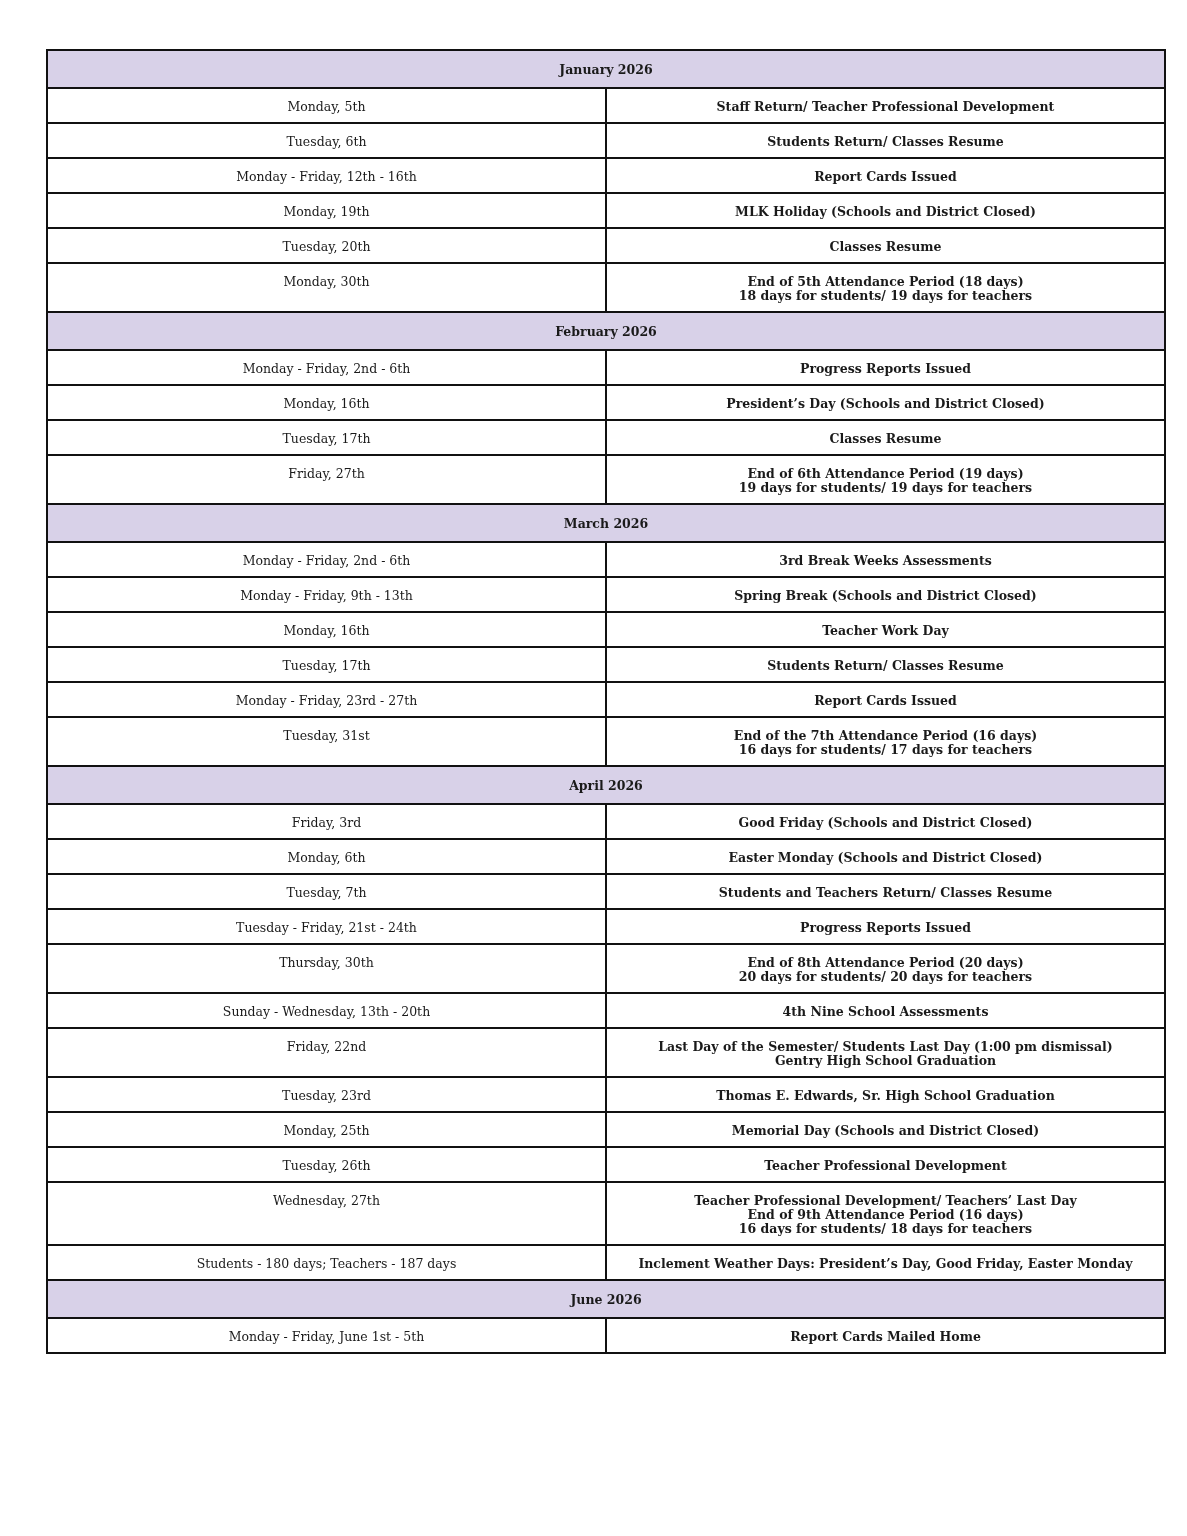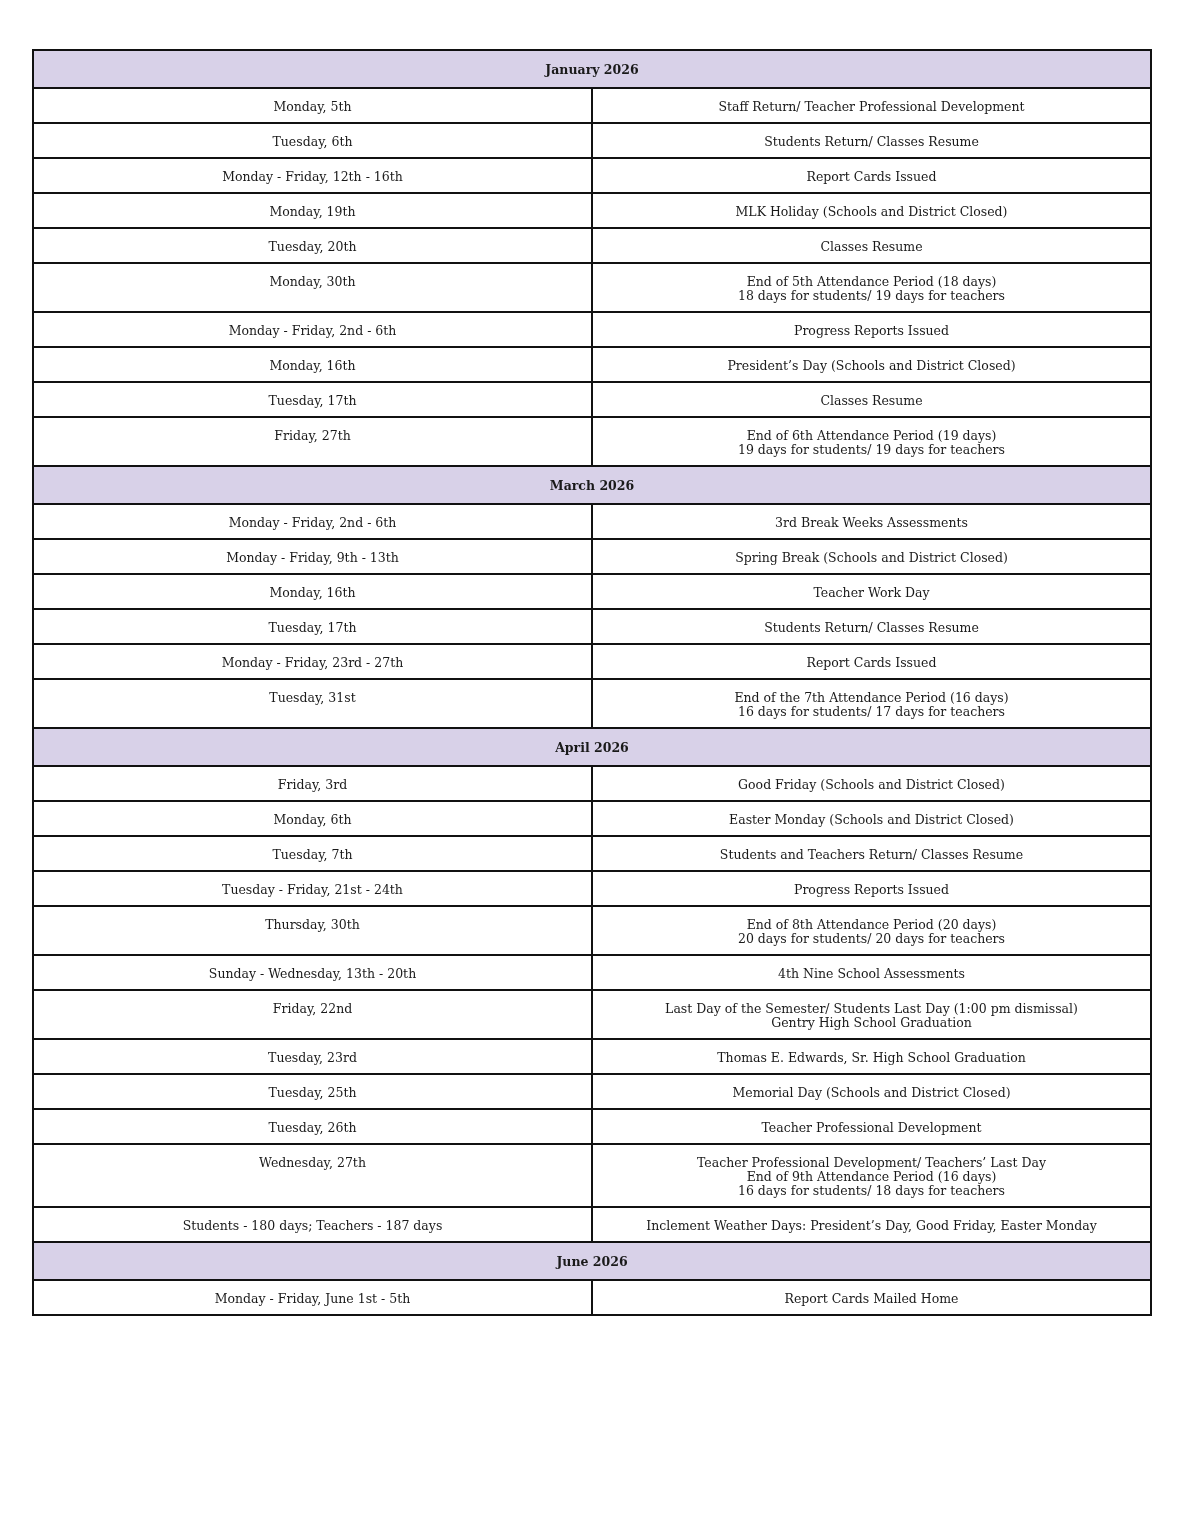--- a/index.html
+++ b/index.html
@@ -1,22 +1,22 @@
 <!DOCTYPE html>
 <html><head>
 <meta charset="utf-8">
 <style>
   html, body { margin: 0; padding: 0; background: #ffffff; }
   body { width: 1187px; height: 1536px; position: relative; font-family: "DejaVu Serif", serif; color: #1a1a1a; }
-  .calendar { position: absolute; left: 32px; top: 49px; width: 1118px; border-collapse: collapse; table-layout: fixed; }
+  .calendar { position: absolute; left: 46px; top: 49px; width: 1118px; border-collapse: collapse; table-layout: fixed; }
   .calendar td { border: 2px solid #111; text-align: center; vertical-align: top; font-size: 12.5px; line-height: 14px; padding: 11px 6px 8px 6px; }
   .calendar td.col-date { width: 555px; margin-top: 32px; }
   .calendar tr.month-row td { background: #d8d1e8; font-weight: bold; padding: 12px 6px 10px 6px; font-size: 12.5px; }
   .calendar tr.event-row td { height: 14px; }
-  .line { display: block; }
+  .line { display: block; font-weight: bold; }
 </style>
 </head>
 <body>
 
 <table class="calendar">
   <colgroup>
       <col style="width:559px">
       <col style="width:559px">
     </colgroup>
   <tbody id="cal-body">
@@ -53,20 +53,23 @@
           <span class="line">Classes Resume</span>
         </td>
       </tr>
       <tr class="event-row">
         <td class="col-date">Monday, 30th</td>
         <td>
           <span class="line">End of 5th Attendance Period (18 days)</span>
           <span class="line">18 days for students/ 19 days for teachers</span>
         </td>
       </tr>
+      <tr class="month-row">
+        <td colspan="2">February 2026</td>
+      </tr>
       <tr class="event-row">
         <td class="col-date">Monday - Friday, 2nd - 6th</td>
         <td>
           <span class="line">Progress Reports Issued</span>
         </td>
       </tr>
       <tr class="event-row">
         <td class="col-date">Monday, 16th</td>
         <td>
           <span class="line">President’s Day (Schools and District Closed)</span>
@@ -172,21 +175,21 @@
           <span class="line">Gentry High School Graduation</span>
         </td>
       </tr>
       <tr class="event-row">
         <td class="col-date">Tuesday, 23rd</td>
         <td>
           <span class="line">Thomas E. Edwards, Sr. High School Graduation</span>
         </td>
       </tr>
       <tr class="event-row">
-        <td class="col-date">Tuesday, 25th</td>
+        <td class="col-date">Monday, 25th</td>
         <td>
           <span class="line">Memorial Day (Schools and District Closed)</span>
         </td>
       </tr>
       <tr class="event-row">
         <td class="col-date">Tuesday, 26th</td>
         <td>
           <span class="line">Teacher Professional Development</span>
         </td>
       </tr>

